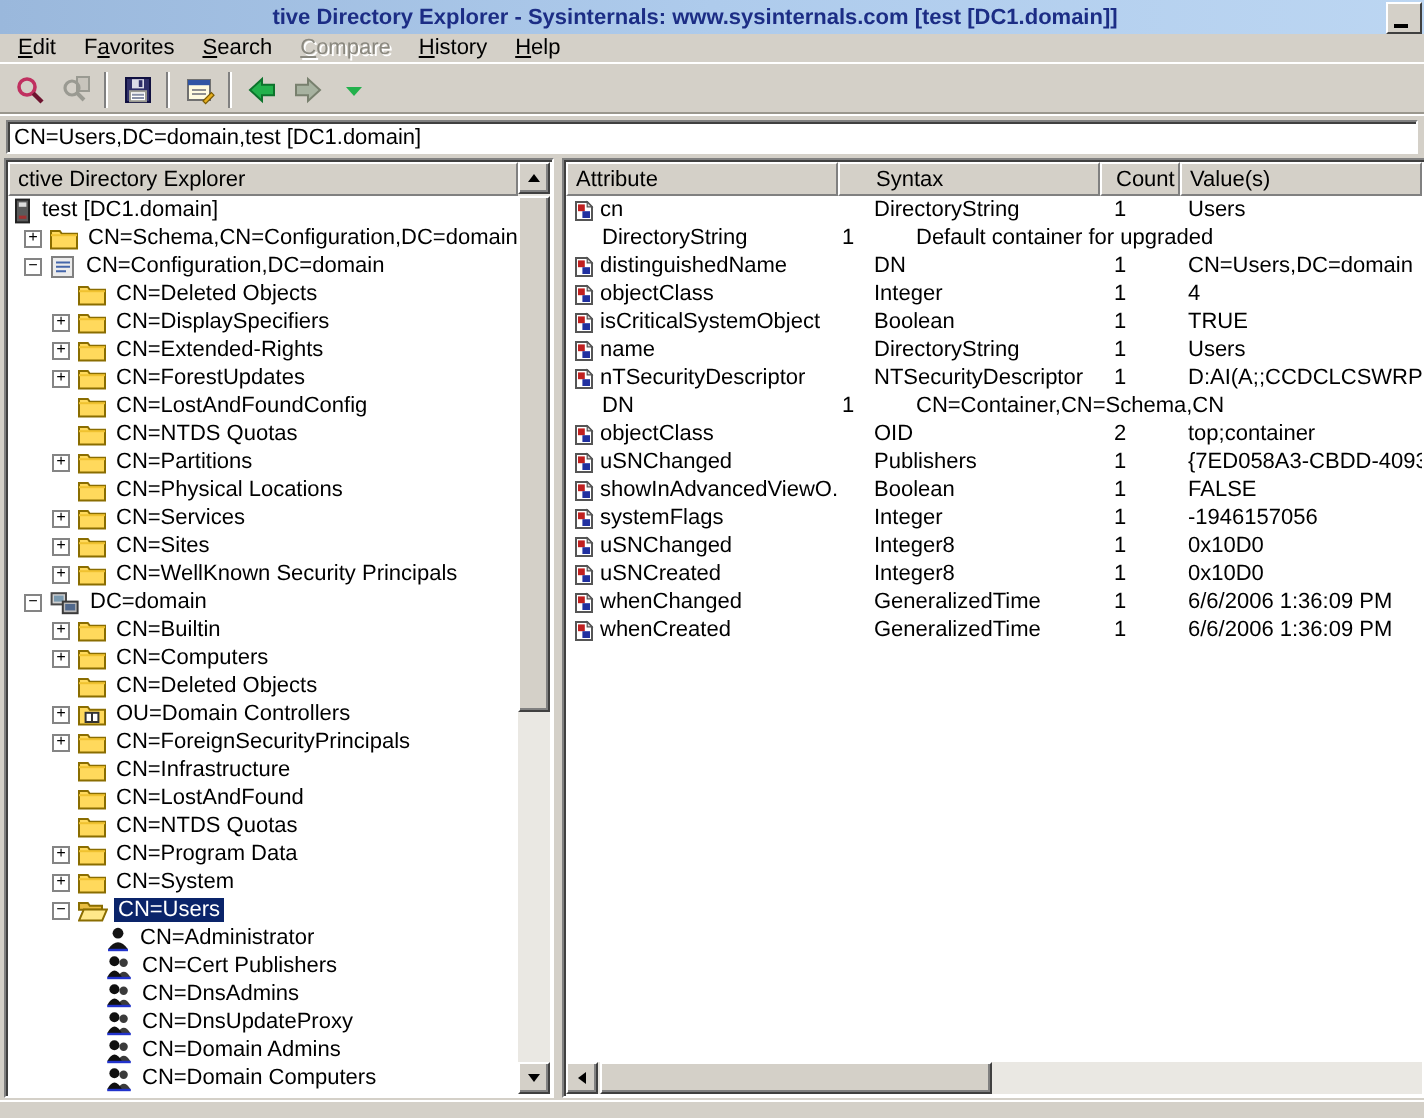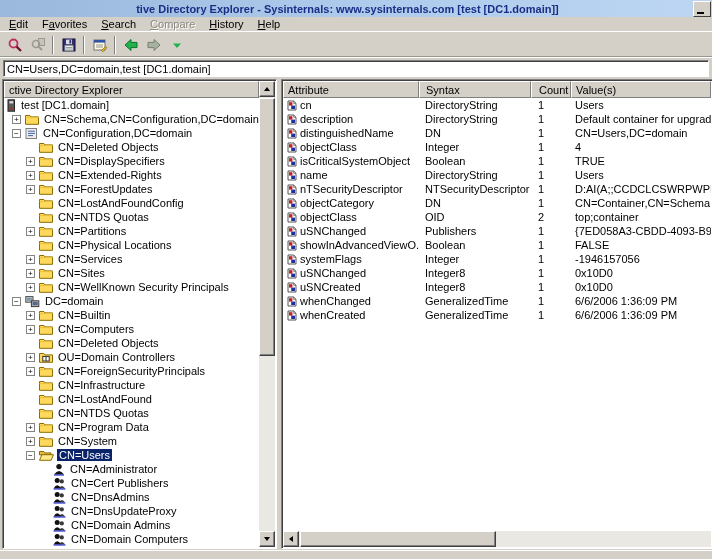--- a/index.html
+++ b/index.html
@@ -67,21 +67,21 @@
           border-color:#fff #404040 #404040 #fff;box-shadow:inset -1px -1px 0 #808080;box-sizing:border-box;}
   .tri-up{width:0;height:0;border-left:3px solid transparent;border-right:3px solid transparent;border-bottom:4px solid #000;}
   .tri-down{width:0;height:0;border-left:3px solid transparent;border-right:3px solid transparent;border-top:4px solid #000;}
   .tri-left{width:0;height:0;border-top:3px solid transparent;border-bottom:3px solid transparent;border-right:4px solid #000;}
 
   
   .list-header{position:absolute;left:1px;top:1px;right:1px;height:17px;display:flex;overflow:hidden;}
   .list-body{position:absolute;left:1px;top:18px;right:1px;bottom:18px;overflow:hidden;}
   .lrow{height:14px;display:flex;align-items:center;}
   .lcell{padding:0 4px;white-space:nowrap;overflow:hidden;box-sizing:border-box;flex:none;}
-  .c0{width:136px;}.c1{width:112px;padding-left:6px;}.c2{width:40px;padding-left:7px;}.c3{flex:1 1 auto;min-width:0;}
+  .c0{width:136px;}.c1{width:131px;padding-left:18px;}.c2{width:40px;padding-left:7px;}.c3{flex:1 1 auto;min-width:0;}
   .attr-cell{display:flex;align-items:center;gap:3px;}
 
   .bottom-strip{position:absolute;left:0;top:550px;width:712px;height:9px;background:#d4d0c8;border-top:1px solid #fff;}
 </style>
 </head>
 <body>
 
 <div class="window">
 
   <div class="titlebar">
@@ -575,31 +575,20 @@
                   <rect x="4.2" y="5.6" width="3.8" height="3.4" fill="#2030a0"></rect>
                 </svg>
               </span>
               <span>cn</span>
             </div>
             <div class="lcell c1">DirectoryString</div>
             <div class="lcell c2">1</div>
             <div class="lcell c3">Users</div>
           </div>
           <div class="lrow">
-            <div class="lcell c0 attr-cell">
-              <span style="display: flex;">
-                <svg width="10" height="11">
-                  <polygon points="1,1 6.6,1 9,3.4 9,10 1,10" fill="#fff" stroke="#555"></polygon>
-                  <polygon points="6.6,1 6.6,3.4 9,3.4" fill="#ddd" stroke="#555" stroke-width="0.6"></polygon>
-                  <rect x="2" y="2.2" width="3.4" height="3.4" fill="#c02020"></rect>
-                  <rect x="4.2" y="5.6" width="3.8" height="3.4" fill="#2030a0"></rect>
-                </svg>
-              </span>
-              <span>description</span>
-            </div>
             <div class="lcell c1">DirectoryString</div>
             <div class="lcell c2">1</div>
             <div class="lcell c3">Default container for upgraded</div>
           </div>
           <div class="lrow">
             <div class="lcell c0 attr-cell">
               <span style="display: flex;">
                 <svg width="10" height="11">
                   <polygon points="1,1 6.6,1 9,3.4 9,10 1,10" fill="#fff" stroke="#555"></polygon>
                   <polygon points="6.6,1 6.6,3.4 9,3.4" fill="#ddd" stroke="#555" stroke-width="0.6"></polygon>
@@ -671,31 +660,20 @@
                   <rect x="4.2" y="5.6" width="3.8" height="3.4" fill="#2030a0"></rect>
                 </svg>
               </span>
               <span>nTSecurityDescriptor</span>
             </div>
             <div class="lcell c1">NTSecurityDescriptor</div>
             <div class="lcell c2">1</div>
             <div class="lcell c3">D:AI(A;;CCDCLCSWRPWPDTLO</div>
           </div>
           <div class="lrow">
-            <div class="lcell c0 attr-cell">
-              <span style="display: flex;">
-                <svg width="10" height="11">
-                  <polygon points="1,1 6.6,1 9,3.4 9,10 1,10" fill="#fff" stroke="#555"></polygon>
-                  <polygon points="6.6,1 6.6,3.4 9,3.4" fill="#ddd" stroke="#555" stroke-width="0.6"></polygon>
-                  <rect x="2" y="2.2" width="3.4" height="3.4" fill="#c02020"></rect>
-                  <rect x="4.2" y="5.6" width="3.8" height="3.4" fill="#2030a0"></rect>
-                </svg>
-              </span>
-              <span>objectCategory</span>
-            </div>
             <div class="lcell c1">DN</div>
             <div class="lcell c2">1</div>
             <div class="lcell c3">CN=Container,CN=Schema,CN</div>
           </div>
           <div class="lrow">
             <div class="lcell c0 attr-cell">
               <span style="display: flex;">
                 <svg width="10" height="11">
                   <polygon points="1,1 6.6,1 9,3.4 9,10 1,10" fill="#fff" stroke="#555"></polygon>
                   <polygon points="6.6,1 6.6,3.4 9,3.4" fill="#ddd" stroke="#555" stroke-width="0.6"></polygon>

